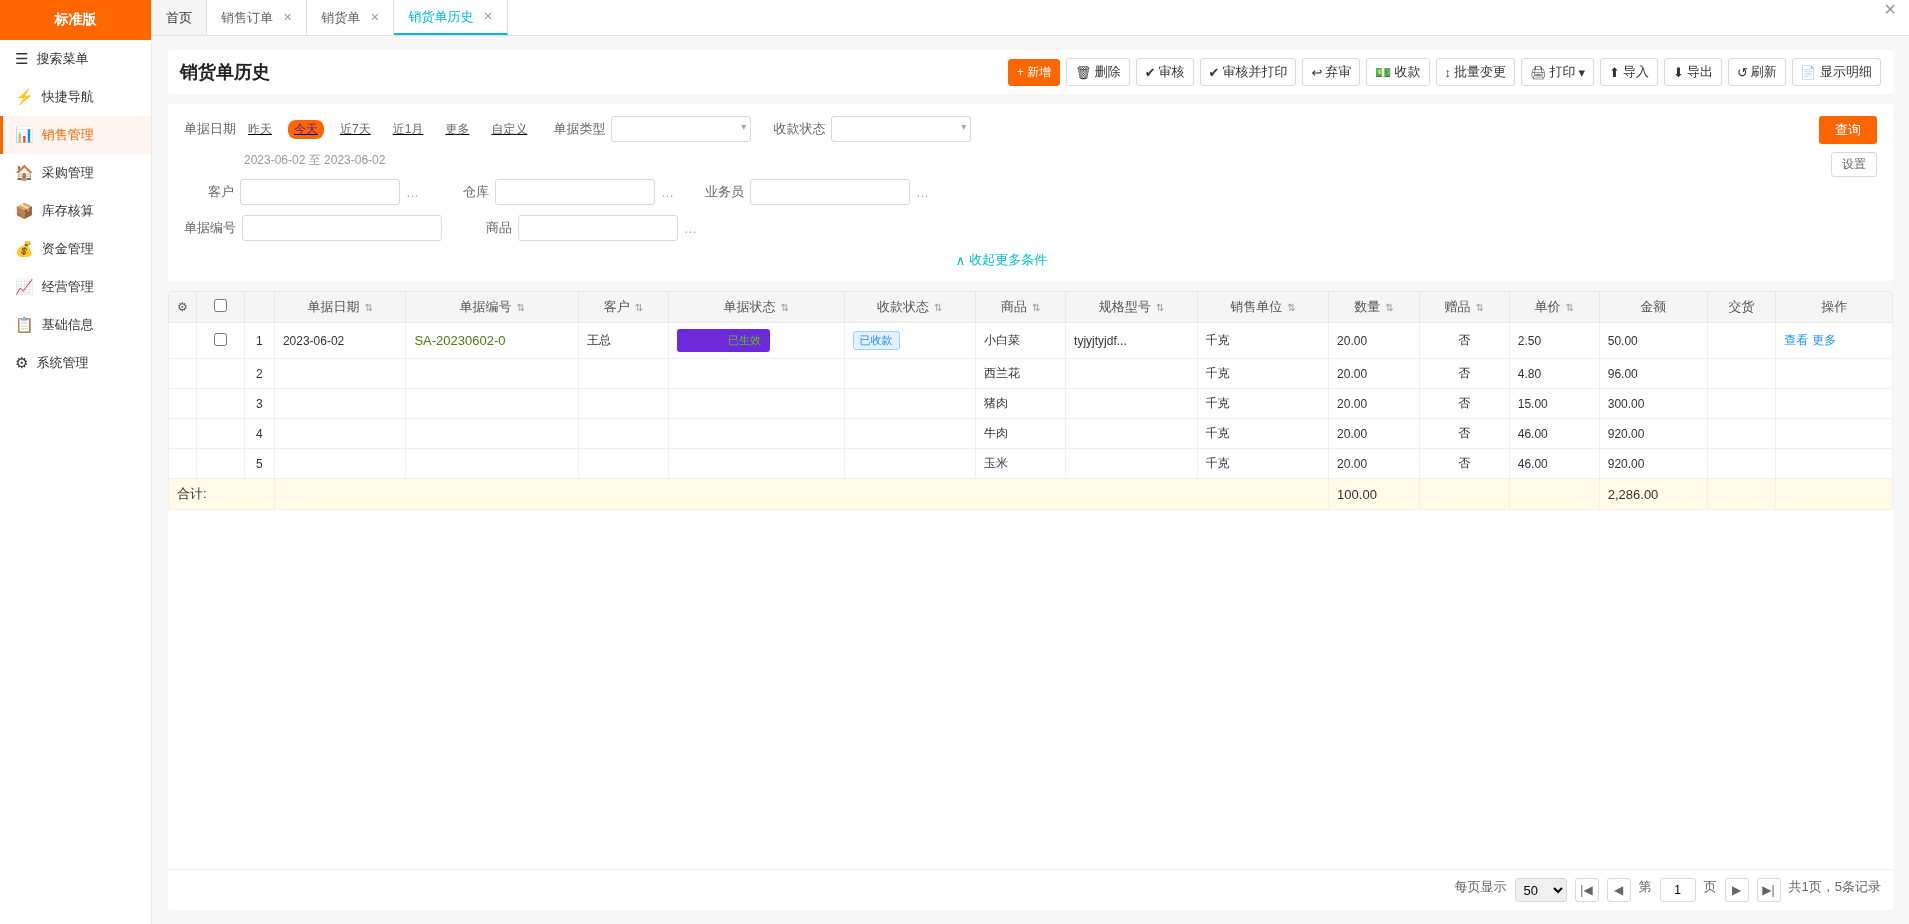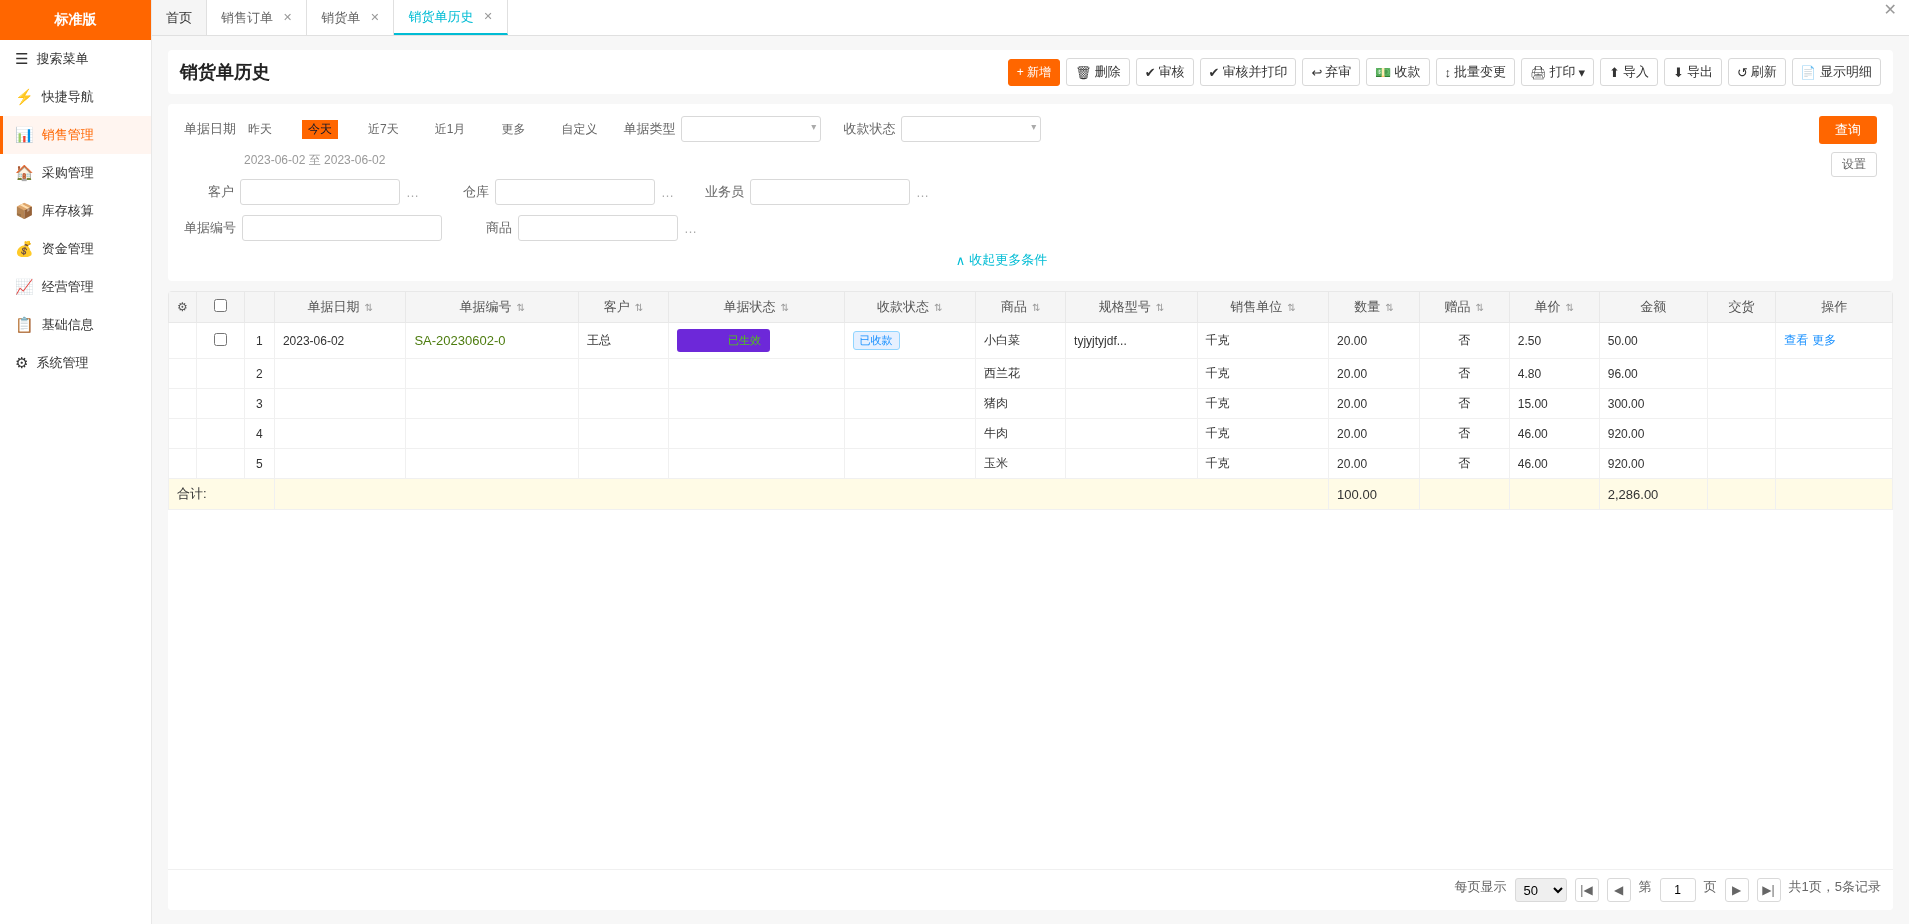--- a/index.html
+++ b/index.html
@@ -167,30 +167,31 @@
       min-width: 140px;
       color: #333;
       background: #fff;
       appearance: none;
       outline: none;
     }
     .filter-dots { color: #aaa; cursor: pointer; }
     .date-shortcuts {
       display: flex;
       align-items: center;
-      gap: 24px;
+      gap: 10px;
+      text-decoration: underline;
     }
     .date-btn {
       padding: 1px 6px;
       border-radius: 3px;
       cursor: pointer;
       color: #666;
       font-size: 12px;
     }
-    .date-btn.active { background: #ff6600; color: #0f172a; border-radius: 0; }
+    .date-btn.active { background: #ff6600; color: #4c1d95; border-radius: 8px; }
     .date-range {
       color: #999;
       font-size: 12px;
     }
     .collapse-btn {
       display: flex;
       align-items: center;
       gap: 4px;
       color: #00bcd4;
       cursor: pointer;

